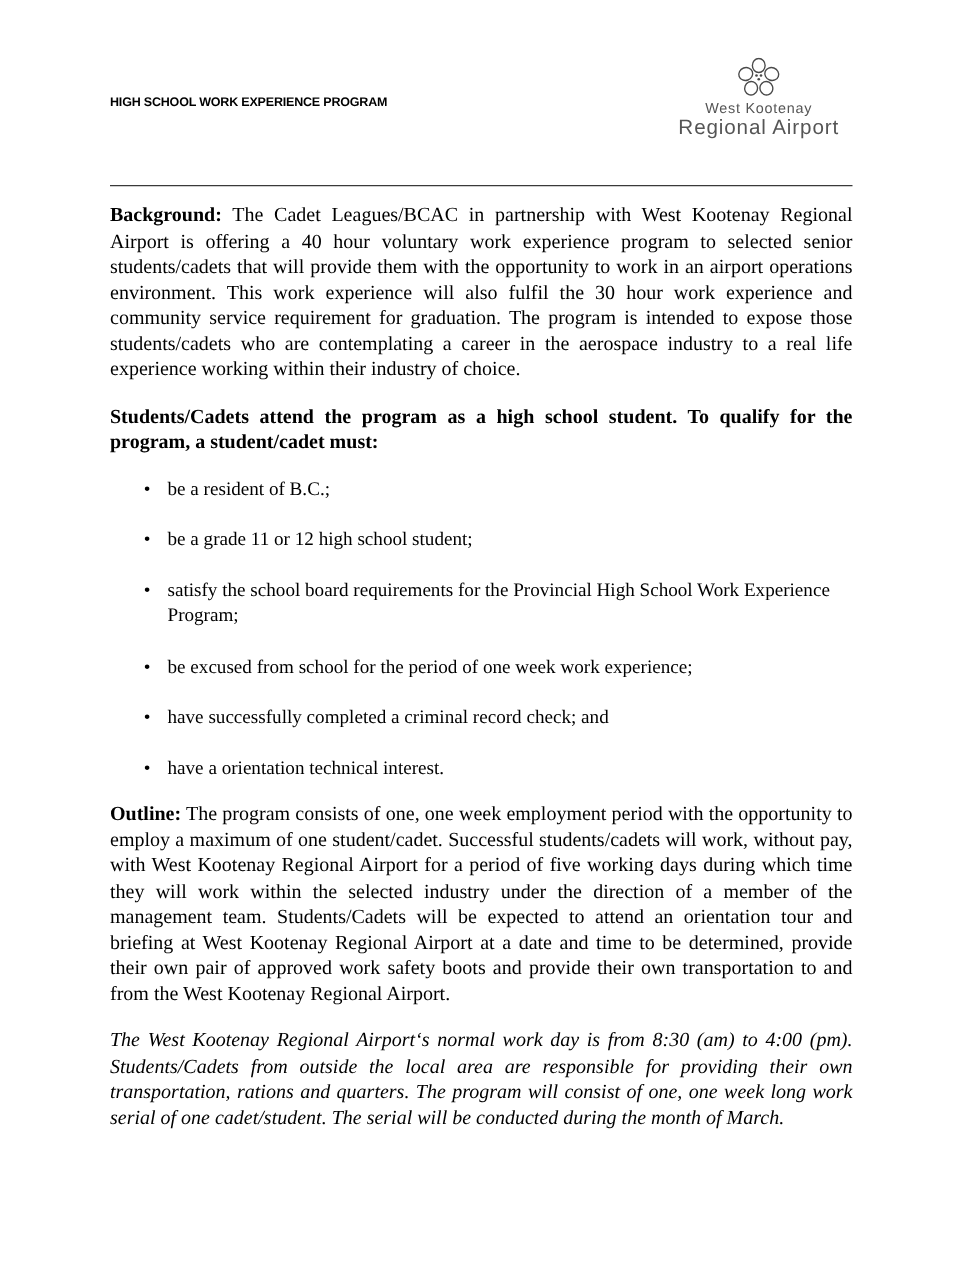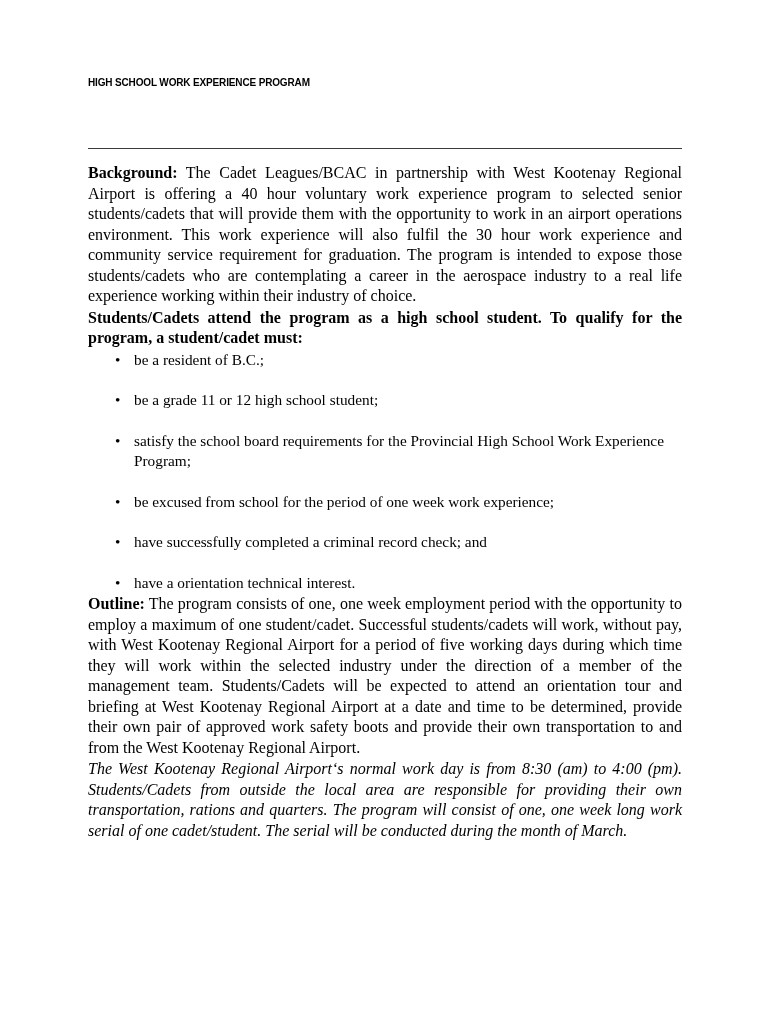--- a/index.html
+++ b/index.html
@@ -99,21 +99,21 @@
     margin: 0 0 0 0;
     font-size: 16px;
     line-height: 20.5px;
     text-align: justify;
     text-justify: inter-word;
     hyphens: none;
   }
   p.para + p.para,
   p.para + ul.bullets,
   ul.bullets + p.para {
-    margin-top: 1px;
+    margin-top: 17px;
   }
 
   .gap-bg     { margin-top: 0; }
   .gap-qual   { margin-top: 19px; }
   .gap-outline{ margin-top: 20px; }
   .gap-hours  { margin-top: 19px; font-style: italic; }
 
   .lead { font-weight: bold; }
   .bold-para { font-weight: bold; text-align: left; }
 
@@ -140,20 +140,38 @@
   }
   ul.bullets li.wrap {
     padding-right: 10px;
   }
 </style>
 </head>
 <body>
 
 <div class="page">
 
+  <div class="logo">
+    <svg class="logo-flower" viewBox="0 0 34 32">
+      <g fill="none" stroke="#4a4a4a" stroke-width="1.1">
+        <ellipse cx="17" cy="6.4" rx="5.1" ry="5.6"></ellipse>
+        <ellipse cx="27.4" cy="13.2" rx="5.6" ry="5.1" transform="rotate(20 27.4 13.2)"></ellipse>
+        <ellipse cx="23.1" cy="24.6" rx="5.1" ry="5.4" transform="rotate(-20 23.1 24.6)"></ellipse>
+        <ellipse cx="10.9" cy="24.6" rx="5.1" ry="5.4" transform="rotate(20 10.9 24.6)"></ellipse>
+        <ellipse cx="6.6" cy="13.2" rx="5.6" ry="5.1" transform="rotate(-20 6.6 13.2)"></ellipse>
+      </g>
+      <g fill="#4a4a4a">
+        <circle cx="15.2" cy="14.4" r="1.05"></circle>
+        <circle cx="18.8" cy="14.4" r="1.05"></circle>
+        <circle cx="17" cy="17.4" r="1.05"></circle>
+      </g>
+    </svg>
+    <span class="logo-line1">West Kootenay</span>
+    <span class="logo-line2">Regional Airport</span>
+  </div>
 
   <div class="header-block">
     <h1 class="doc-heading">HIGH SCHOOL WORK EXPERIENCE PROGRAM</h1>
   </div>
   <div class="rule"></div>
 
   <div class="body-col">
 
     <p class="para gap-bg"><span class="lead">Background:</span><span>  The Cadet Leagues/BCAC in partnership with West Kootenay Regional Airport is offering a 40 hour voluntary work experience program to selected senior students/cadets that will provide them with the opportunity to work in an airport operations environment.  This work experience will also fulfil the 30 hour work experience and community service requirement for graduation.  The program is intended to expose those students/cadets who are contemplating a career in the aerospace industry to a real life experience working within their industry of choice.</span></p>
 

